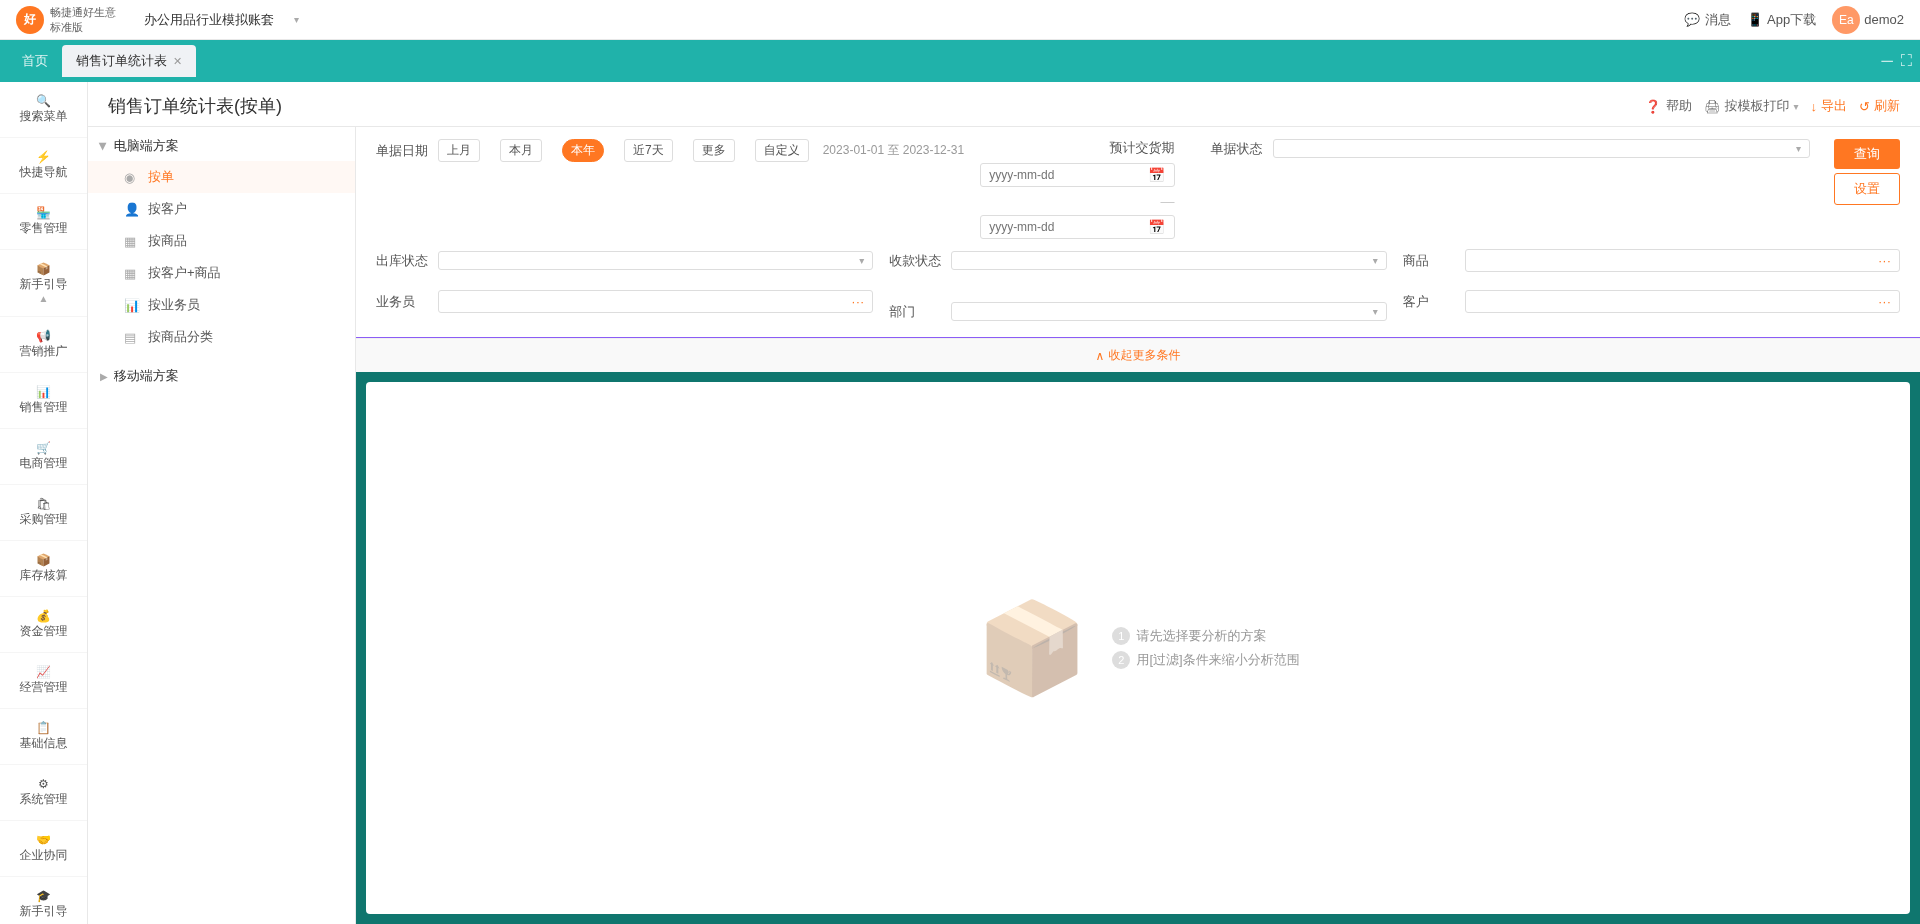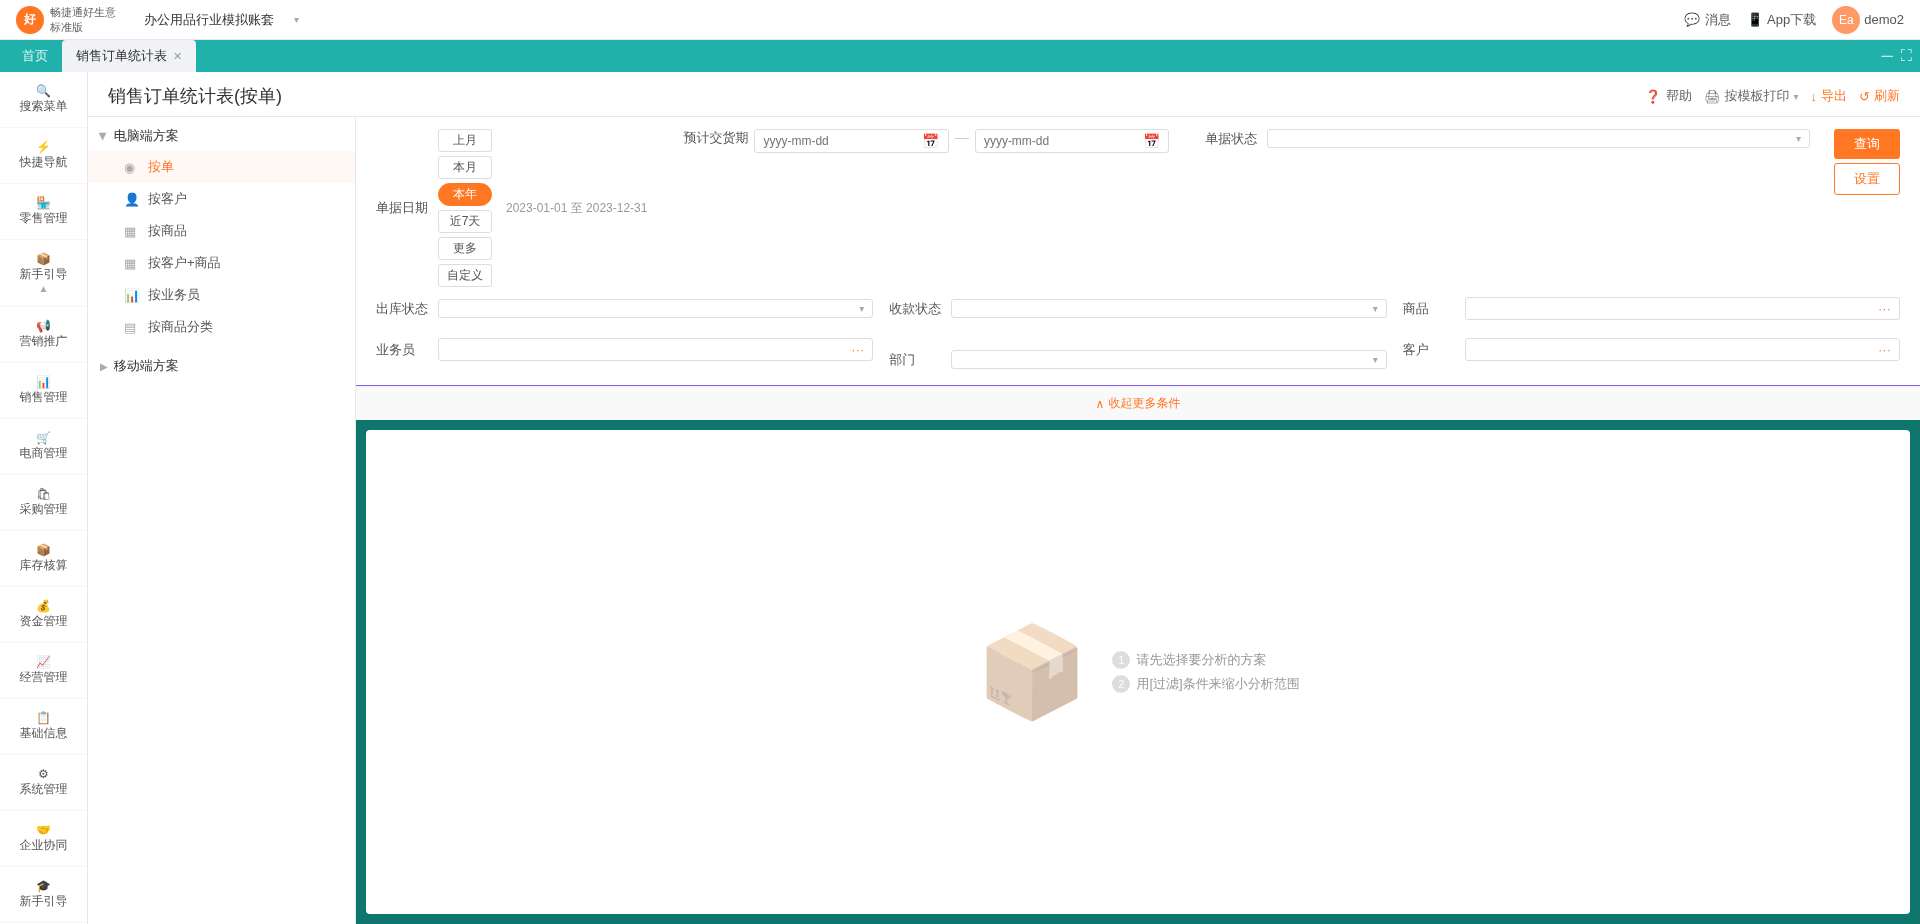--- a/index.html
+++ b/index.html
@@ -10,21 +10,21 @@
     .top-bar-left { display: flex; align-items: center; gap: 8px; }
     .logo-area { display: flex; align-items: center; gap: 6px; }
     .logo-icon { width: 28px; height: 28px; background: #ff7722; border-radius: 50%; display: flex; align-items: center; justify-content: center; color: white; font-size: 12px; font-weight: bold; }
     .logo-text { font-size: 11px; color: #666; line-height: 1.3; }
     .workspace-selector { display: flex; align-items: center; gap: 20px; font-size: 13px; color: #333; cursor: pointer; margin-left: 20px; }
     .top-bar-right { display: flex; align-items: center; gap: 16px; color: #555; font-size: 13px; }
     .top-bar-action { display: flex; align-items: center; gap: 4px; cursor: pointer; color: #555; }
     .avatar { width: 28px; height: 28px; border-radius: 50%; background: #ff9966; display: flex; align-items: center; justify-content: center; color: white; font-size: 12px; }
 
     
-    .tab-bar { height: 32px; background: #20b2aa; display: flex; align-items: center; padding: 0 8px; flex-shrink: 0; }
+    .tab-bar { height: 42px; background: #20b2aa; display: flex; align-items: center; padding: 0 8px; flex-shrink: 0; }
     .tab-item { height: 32px; display: flex; align-items: center; padding: 0 14px; cursor: pointer; color: rgba(255,255,255,0.85); font-size: 13px; border-radius: 4px 4px 0 0; gap: 6px; }
     .tab-item.home { background: transparent; }
     .tab-item.active { background: #f0f2f5; color: #333; }
     .tab-close { font-size: 11px; color: #999; cursor: pointer; }
     .tab-bar-actions { margin-left: auto; display: flex; gap: 8px; }
     .tab-bar-btn { color: rgba(255,255,255,0.8); cursor: pointer; font-size: 16px; }
 
     
     .main-layout { display: flex; flex: 1; overflow: hidden; }
 
@@ -57,21 +57,21 @@
     .page-title-bar { background: #fff; padding: 12px 20px 0 20px; border-bottom: 1px solid #e8e8e8; flex-shrink: 0; }
     .page-title-row { display: flex; align-items: center; justify-content: space-between; margin-bottom: 8px; }
     .page-title { font-size: 18px; font-weight: 500; color: #333; }
     .page-title-actions { display: flex; gap: 12px; align-items: center; }
     .title-action { display: flex; align-items: center; gap: 4px; color: #666; cursor: pointer; font-size: 13px; }
     .title-action.orange { color: #ff7722; }
 
     
     .filter-area { background: #fff; padding: 12px 20px; border-bottom: 1px solid #8b5cf6; flex-shrink: 0; }
     .filter-label { color: #555; font-size: 13px; white-space: nowrap; min-width: 56px; }
-    .date-btn-group { display: flex; gap: 4px; flex-direction: column; }
+    .date-btn-group { display: flex; gap: 20px; }
     .date-btn { padding: 2px 8px; border: 1px solid #ddd; border-radius: 3px; cursor: pointer; font-size: 12px; color: #555; background: #fff; }
     .date-btn.active { background: #ff7722; color: #fff; border-color: #ff7722; border-radius: 12px; }
     .date-range-text { font-size: 12px; color: #999; margin-left: 8px; }
     .filter-input-wrapper { display: flex; align-items: center; border: 1px solid #ddd; border-radius: 3px; padding: 3px 8px; background: #fff; flex: 1; min-width: 120px; gap: 4px; }
     .filter-input-wrapper input { border: none; outline: none; font-size: 12px; color: #999; flex: 1; background: transparent; }
     .filter-select-wrapper { display: flex; align-items: center; border: 1px solid #ddd; border-radius: 3px; padding: 3px 8px; background: #fff; flex: 1; min-width: 180px; justify-content: space-between; cursor: pointer; }
     .filter-select-text { font-size: 12px; color: #999; }
     .filter-more-btn { color: #ff7722; font-size: 13px; cursor: pointer; }
     .collapse-bar { display: flex; align-items: center; justify-content: center; padding: 8px 0; background: #f9f9f9; border-top: 1px solid #f0f0f0; cursor: pointer; color: #ff7722; font-size: 12px; gap: 4px; }
     .btn-query { background: #ff7722; color: #fff; border: none; padding: 6px 20px; border-radius: 3px; cursor: pointer; font-size: 13px; }
@@ -292,21 +292,21 @@
                 <button class="date-btn">上月</button>
                 <button class="date-btn">本月</button>
                 <button class="date-btn active">本年</button>
                 <button class="date-btn">近7天</button>
                 <button class="date-btn">更多</button>
                 <button class="date-btn">自定义</button>
               </div>
               <span class="date-range-text">2023-01-01 至 2023-12-31</span>
             </div>
 
-            <div style="display:flex; align-items:flex-start; gap:6px; margin-left:20px;">
+            <div style="display:flex; align-items:flex-end; gap:6px; flex-direction:column;">
               <span class="filter-label">预计交货期</span>
               <div class="filter-input-wrapper" style="min-width:120px;">
                 <input type="text" placeholder="yyyy-mm-dd" style="">
                 <span class="cal-icon">📅</span>
               </div>
               <span class="filter-divider">—</span>
               <div class="filter-input-wrapper" style="min-width:120px;">
                 <input type="text" placeholder="yyyy-mm-dd" style="">
                 <span class="cal-icon">📅</span>
               </div>

